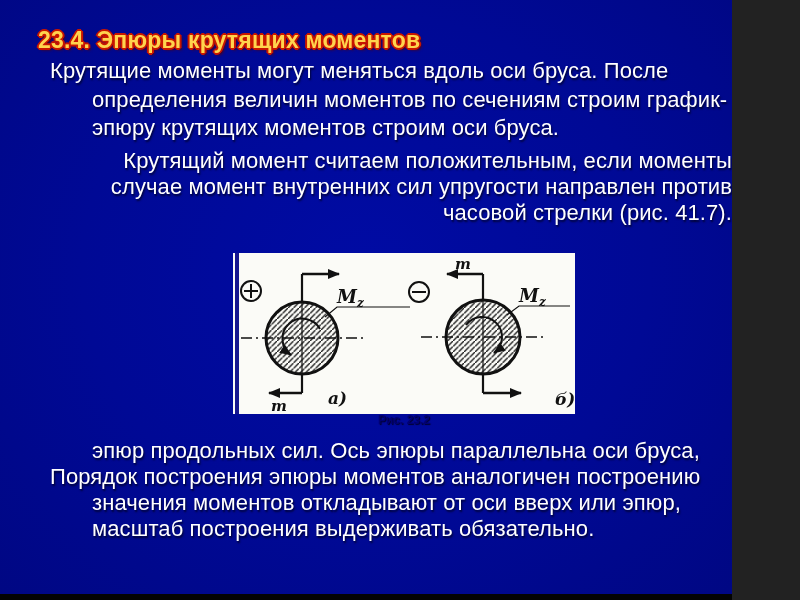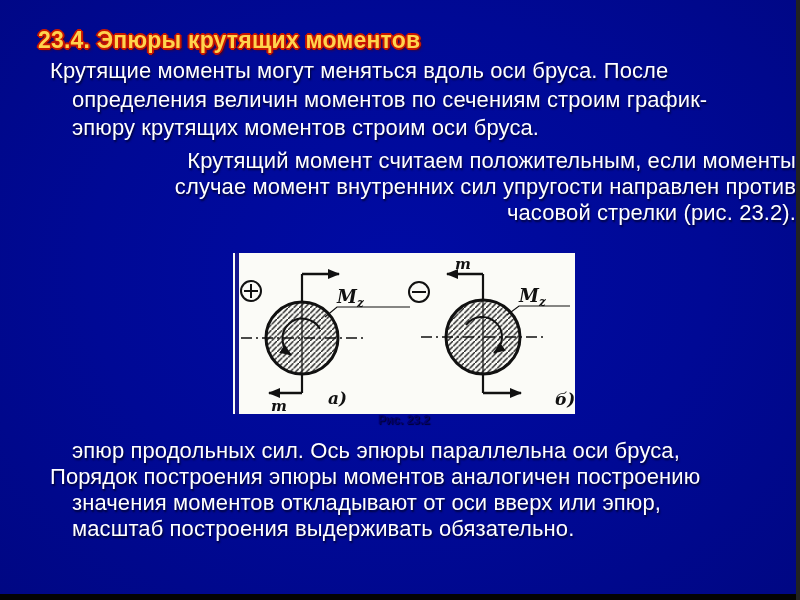--- a/index.html
+++ b/index.html
@@ -1,38 +1,38 @@
 <!DOCTYPE html>
 <html><head>
 <meta charset="utf-8">
 <style>
   html,body{margin:0;padding:0;background:#222;}
   .slide{
-    position:relative;width:796px;height:600px;overflow:hidden;
+    position:relative;width:732px;height:600px;overflow:hidden;
     background:radial-gradient(ellipse at 50% 45%, #000ba4 0%, #000995 55%, #000783 100%);
     font-family:"Liberation Sans", sans-serif;
   }
   .slide-title{
     position:absolute;left:38px;top:27px;
     font-size:23px;font-weight:bold;color:#ffd44d;letter-spacing:0.2px;
     text-shadow:-1px -1px 0 #c81600,1px -1px 0 #c81600,-1px 1px 0 #c81600,1px 1px 0 #c81600,
                 -2px 0 0 #c81600,2px 0 0 #c81600,0 -2px 0 #c81600,0 2px 0 #c81600,
                 2px 2px 3px #5c0000;
     white-space:pre;
   }
   .para{position:absolute;left:12px;right:0;color:#ffffff;}
   .para .tline{
     display:block;white-space:pre;font-size:22px;letter-spacing:0.1px;
     color:#ffffff;text-shadow:1px 2px 2px rgba(0,0,0,0.65);
   }
   .p1{top:57px;}  .p1 .tline{line-height:28.5px;}
   .p2{top:148px;} .p2 .tline{line-height:25.8px;text-align:right;}
   .p3{top:438px;} .p3 .tline{line-height:26px;}
   .tline.first{margin-left:38px;}
-  .tline.cont{margin-left:60px;}
+  .tline.cont{margin-left:80px;}
   .figure-box{
     position:absolute;left:233px;top:253px;width:342px;height:161px;
     background:#fbfbf7;
   }
   .figure-edge{
     position:absolute;left:2px;top:0;width:4px;height:161px;background:#16168e;
   }
   .figure-box svg{position:absolute;left:0;top:0;}
   .fig-caption{
     position:absolute;left:233px;top:413px;width:342px;text-align:center;
@@ -52,21 +52,21 @@
 
   <div class="para p1">
     <span class="tline first">Крутящие моменты могут меняться вдоль оси бруса. После</span>
     <span class="tline cont">определения величин моментов по сечениям строим график-</span>
     <span class="tline cont">эпюру крутящих моментов строим оси бруса.</span>
   </div>
 
   <div class="para p2">
     <span class="tline first">Крутящий момент считаем положительным, если моменты</span>
     <span class="tline cont">случае момент внутренних сил упругости направлен против</span>
-    <span class="tline cont">часовой стрелки (рис. 23.2).</span>
+    <span class="tline cont">часовой стрелки (рис. 41.7).</span>
   </div>
 
   <div class="figure-box">
     <svg width="342" height="161" viewBox="0 0 342 161">
       <defs>
         <marker id="arr" markerUnits="userSpaceOnUse" markerWidth="14" markerHeight="12" refX="11" refY="5" orient="auto">
           <path d="M0,0 L12,5 L0,10 Z" fill="#111"></path>
         </marker>
         <pattern id="hatch" patternUnits="userSpaceOnUse" width="5.5" height="5.5">
           <path d="M0,5.5 L5.5,0" stroke="#1b1b1b" stroke-width="1.4"></path>

